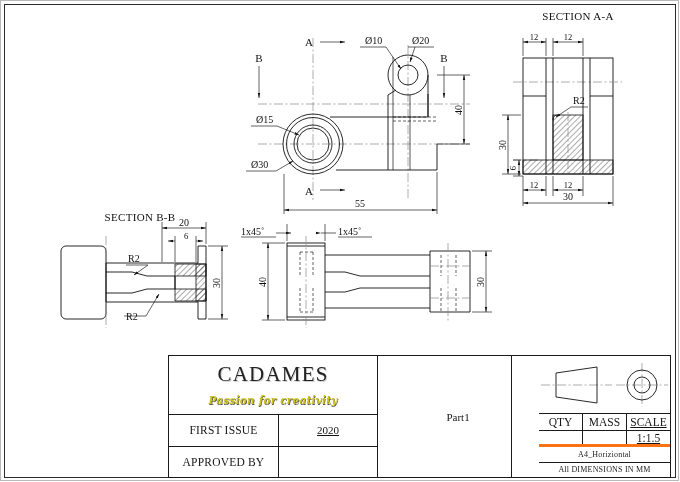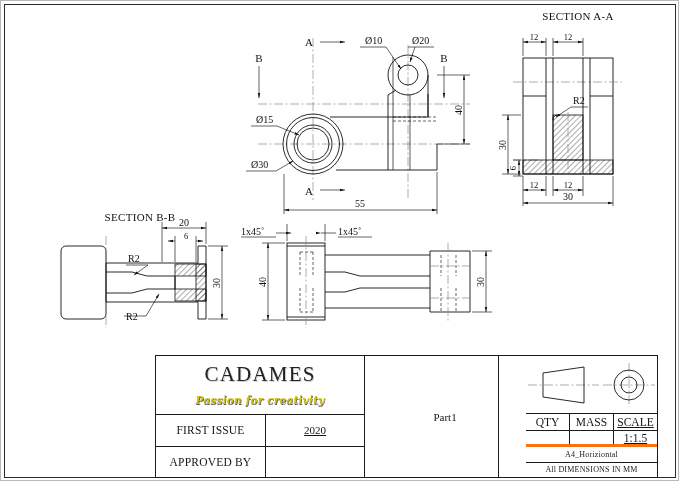--- a/index.html
+++ b/index.html
@@ -54,21 +54,21 @@
   .ln { stroke: #111; fill: none; stroke-width: 0.9; }
   .ln-thin { stroke: #111; fill: none; stroke-width: 0.7; }
   .ln-dim { stroke: #111; fill: none; stroke-width: 0.65; }
   .ln-hid { stroke: #111; fill: none; stroke-width: 0.65; stroke-dasharray: 3 2; }
   .ln-ctr { stroke: #8a8a8a; fill: none; stroke-width: 0.7; stroke-dasharray: 9 2.5 2 2.5; }
   .ln-lead { stroke: #111; fill: none; stroke-width: 0.65; }
   .hatch-fill { fill: url(#hatch45); stroke: #111; stroke-width: 0.8; }
   
   #title-block {
     position: absolute;
-    left: 155px;
+    left: 168px;
     top: 355px;
     width: 503px;
     height: 123px;
     border: 1px solid #1a1a1a;
     box-sizing: border-box;
     display: flex;
     background: #fff;
     gap: 27px;
   }
   .tb-col { box-sizing: border-box; }

